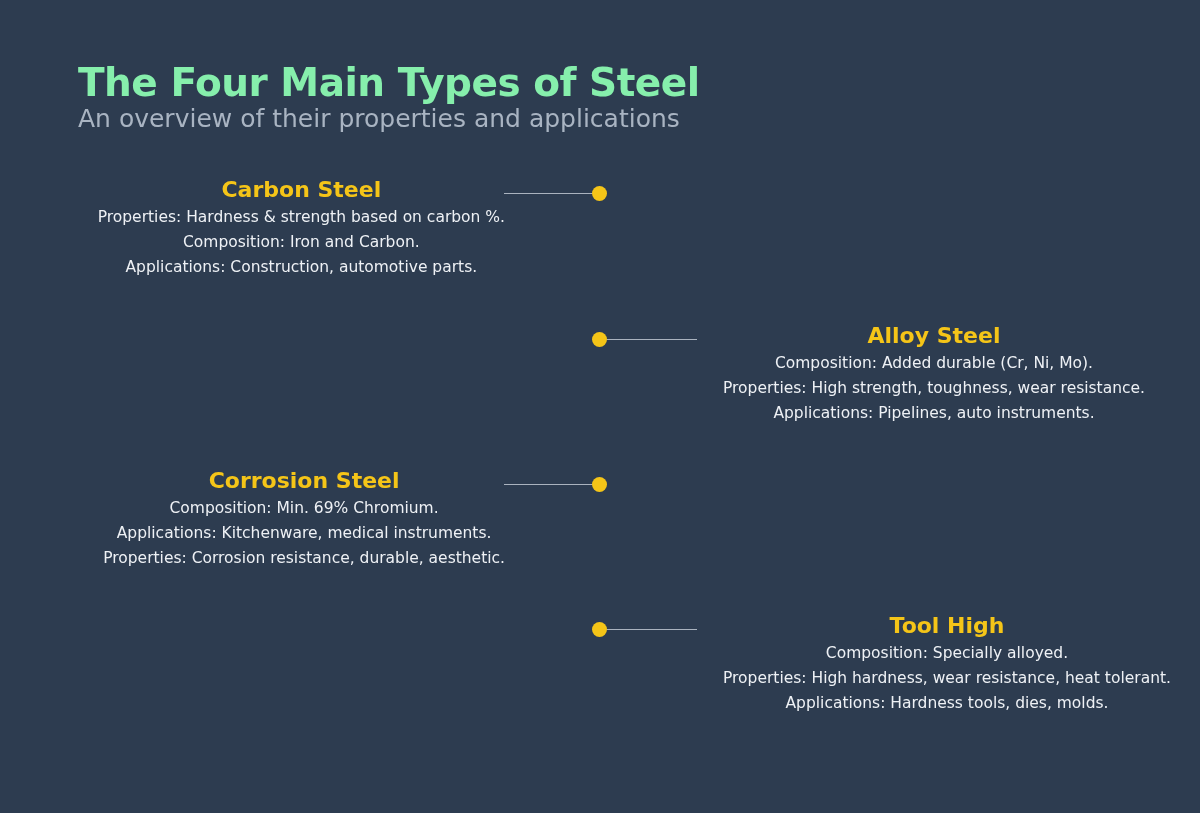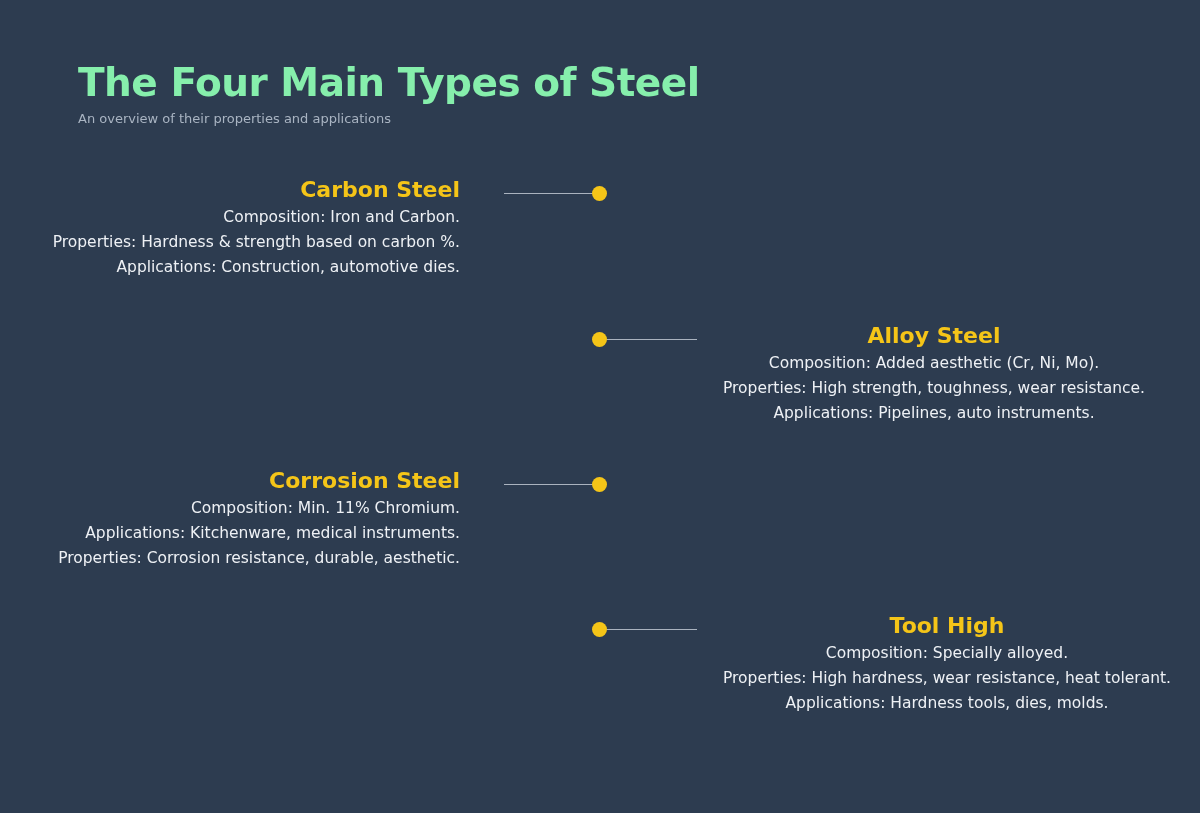--- a/index.html
+++ b/index.html
@@ -11,24 +11,24 @@
     position: relative;
     overflow: hidden;
   }
   .title {
     position: absolute; left: 78px; top: 58px;
     font-size: 39px; font-weight: bold; letter-spacing: -0.5px;
     color: #86efac; margin: 0; line-height: 50px;
   }
   .subtitle {
     position: absolute; left: 78px; top: 106px;
-    font-size: 13px; color: #a9b4c2; line-height: 26px;
+    font-size: 25px; color: #a9b4c2; line-height: 26px;
   }
   .entry { position: absolute; }
-  .entry.left { right: 740px; text-align: right; }
+  .entry.left { right: 695px; text-align: center; }
   .entry.right { left: 723px; text-align: center; }
   .entry h2 {
     margin: 0; font-size: 22px; font-weight: bold;
     color: #f5c518; line-height: 30px;
   }
   .entry .line-txt {
     font-size: 15.5px; line-height: 25px; color: #eef1f5; white-space: nowrap;
   }
   .dot {
     position: absolute; width: 15px; height: 15px; border-radius: 50%;
@@ -39,39 +39,39 @@
   }
 </style>
 </head>
 <body>
 
 <h1 class="title">The Four Main Types of Steel</h1>
 <div class="subtitle">An overview of their properties and applications</div>
 
 <div class="entry left" style="top:175px;">
   <h2>Carbon Steel</h2>
+  <div class="line-txt">Properties: Hardness &amp; strength based on carbon %.</div>
   <div class="line-txt">Composition: Iron and Carbon.</div>
-  <div class="line-txt">Properties: Hardness &amp; strength based on carbon %.</div>
-  <div class="line-txt">Applications: Construction, automotive dies.</div>
+  <div class="line-txt">Applications: Construction, automotive parts.</div>
 </div>
 <div class="conn" style="left:504px; width:92px; top:193px;"></div>
 <div class="dot" style="top:186px;"></div>
 
 <div class="entry right" style="top:321px;">
   <h2>Alloy Steel</h2>
-  <div class="line-txt">Composition: Added aesthetic (Cr, Ni, Mo).</div>
+  <div class="line-txt">Composition: Added durable (Cr, Ni, Mo).</div>
   <div class="line-txt">Properties: High strength, toughness, wear resistance.</div>
   <div class="line-txt">Applications: Pipelines, auto instruments.</div>
 </div>
 <div class="conn" style="left:604px; width:93px; top:339px;"></div>
 <div class="dot" style="top:332px;"></div>
 
 <div class="entry left" style="top:466px;">
   <h2>Corrosion Steel</h2>
-  <div class="line-txt">Composition: Min. 11% Chromium.</div>
+  <div class="line-txt">Composition: Min. 69% Chromium.</div>
   <div class="line-txt">Applications: Kitchenware, medical instruments.</div>
   <div class="line-txt">Properties: Corrosion resistance, durable, aesthetic.</div>
 </div>
 <div class="conn" style="left:504px; width:92px; top:484px;"></div>
 <div class="dot" style="top:477px;"></div>
 
 <div class="entry right" style="top:611px;">
   <h2>Tool High</h2>
   <div class="line-txt">Composition: Specially alloyed.</div>
   <div class="line-txt">Properties: High hardness, wear resistance, heat tolerant.</div>

